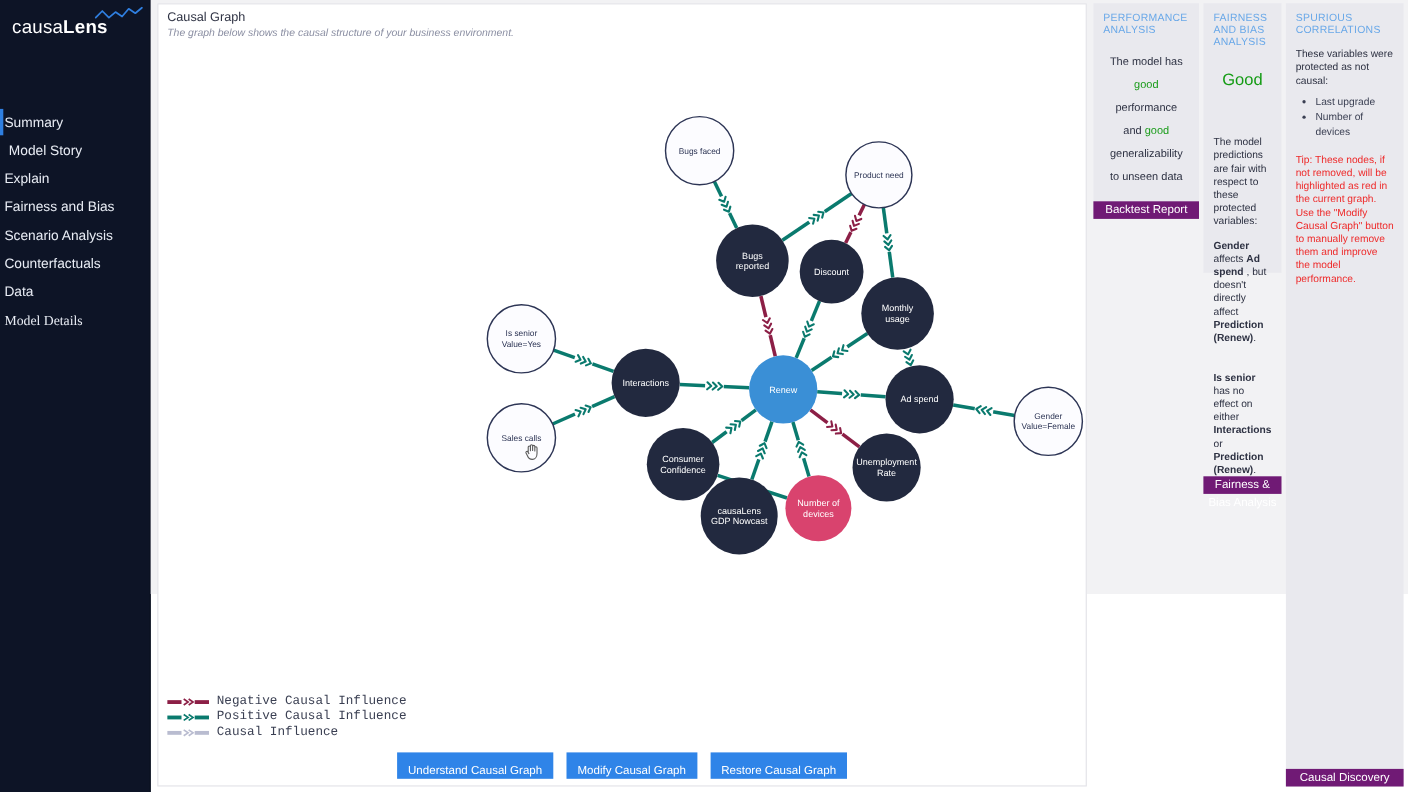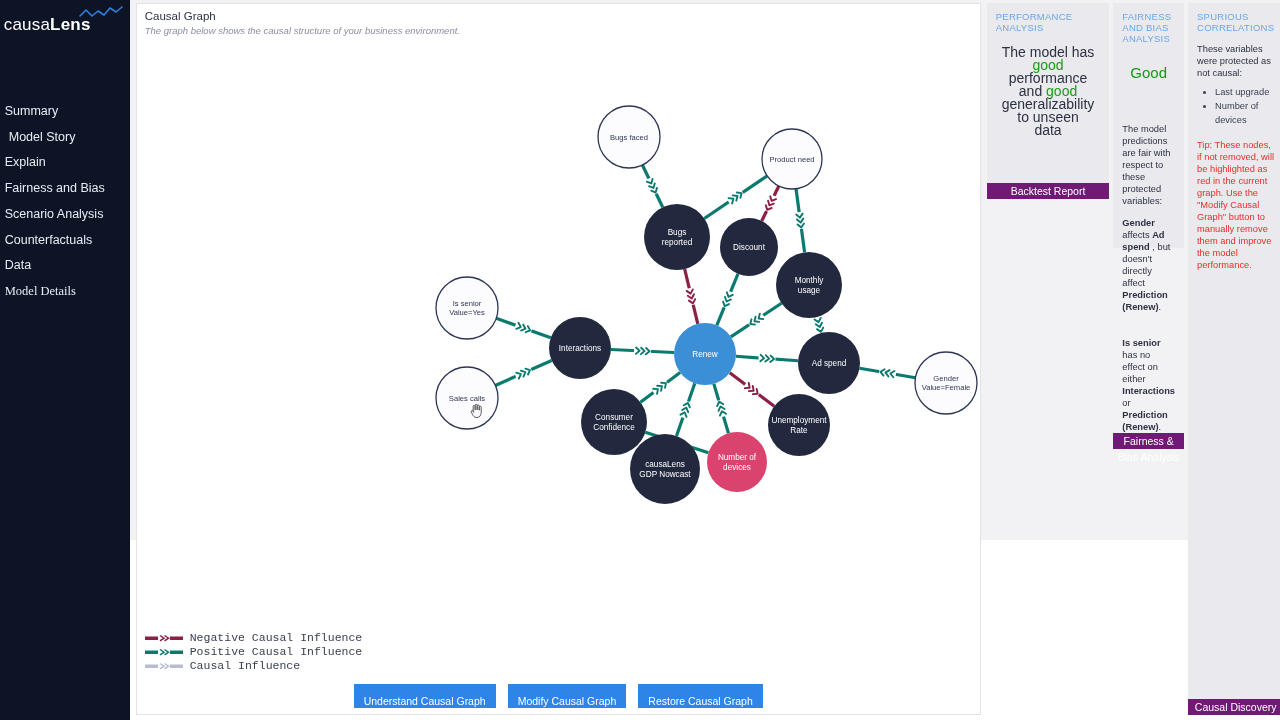--- a/index.html
+++ b/index.html
@@ -2,21 +2,21 @@
 <html><head>
 <meta charset="utf-8">
 <style>
   * { box-sizing: border-box; margin: 0; padding: 0; }
   html, body {
     width: 1280px; height: 720px;
     font-family: "Liberation Sans", sans-serif;
     background: #ffffff;
     overflow: hidden;
   }
-  #app { position: relative; width: 1280px; height: 540px; display: flex; background:#fafafa;justify-content:center; }
+  #app { position: relative; width: 1280px; height: 540px; display: flex; background:#fafafa; }
 
   
   #sidebar {
     width: 137px; height: 720px; flex: 0 0 137px;
     background: #0d1426;
     position: relative;
     border-right: 1px solid #0b1020;
   }
   #logo-area { height: 44px; position: relative; }
   #logo-text {
@@ -24,21 +24,21 @@
     font-size: 17px; color: #ffffff; letter-spacing: .2px;
     white-space: nowrap;
   }
   #logo-text .lt { font-weight: 400; }
   #logo-text .lb { font-weight: 700; }
   #logo-spark { position: absolute; left: 86px; top: 6px; }
   .nav-list { margin-top: 6px; }
   .nav-item {
     position: relative;
     height: 26px; line-height: 26px;
-    padding-left: 12px;
+    padding-left: 4px;
     color: #e8ecf4;
     font-size: 12.5px;
     margin-bottom: 0px;
     cursor: pointer;
     white-space: nowrap;
   }
   .nav-item + .nav-item { margin-top: 0; }
   .nav-item.active::before {
     content: ""; position: absolute; left: 0; top: 1px;
     width: 3px; height: 24px; background: #2f7fe0;
@@ -109,22 +109,22 @@
     background: #701a75; color: #ffffff; border: none;
     font-size: 10.5px; font-family: inherit;
     height: 16px; line-height: 16px; width: 100%;
     cursor: pointer; text-align: center;
   }
   #card-perf { height: 196px; }
   #card-fair { height: 245px; }
   #card-spur { flex: 1 1 auto; }
 
   .perf-text {
-    text-align: center; font-size: 14px; color: #2d3142;
-    line-height: 13px; padding: 9px 6px 0 6px;
+    text-align: center; font-size: 10px; color: #2d3142;
+    line-height: 21px; padding: 9px 6px 0 6px;
   }
   .good { color: #1a9c1a; }
   .fair-score {
     text-align: center; font-size: 15px; color: #139b13;
     padding-top: 16px;
   }
   .fair-p {
     font-size: 9.3px; color: #2d3142; line-height: 12px;
     margin-top: 10px;
   }

